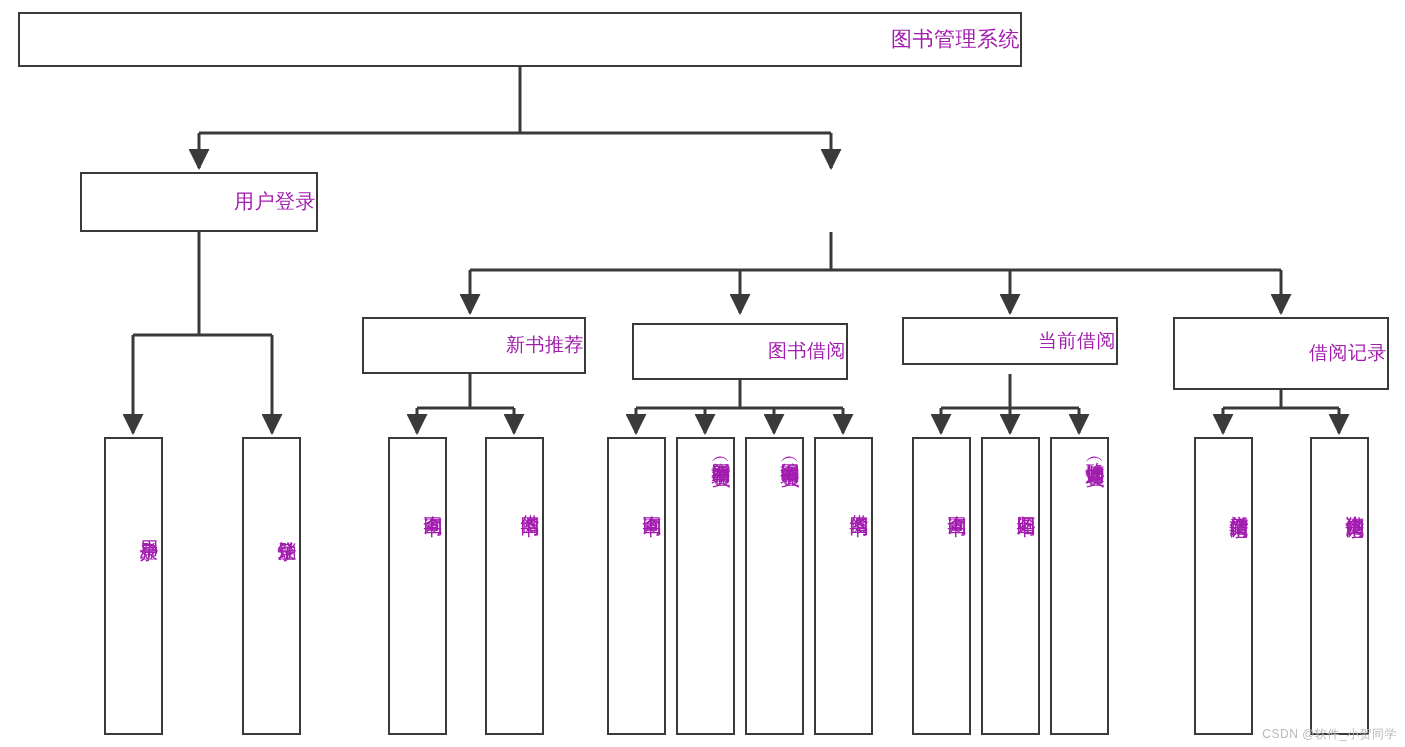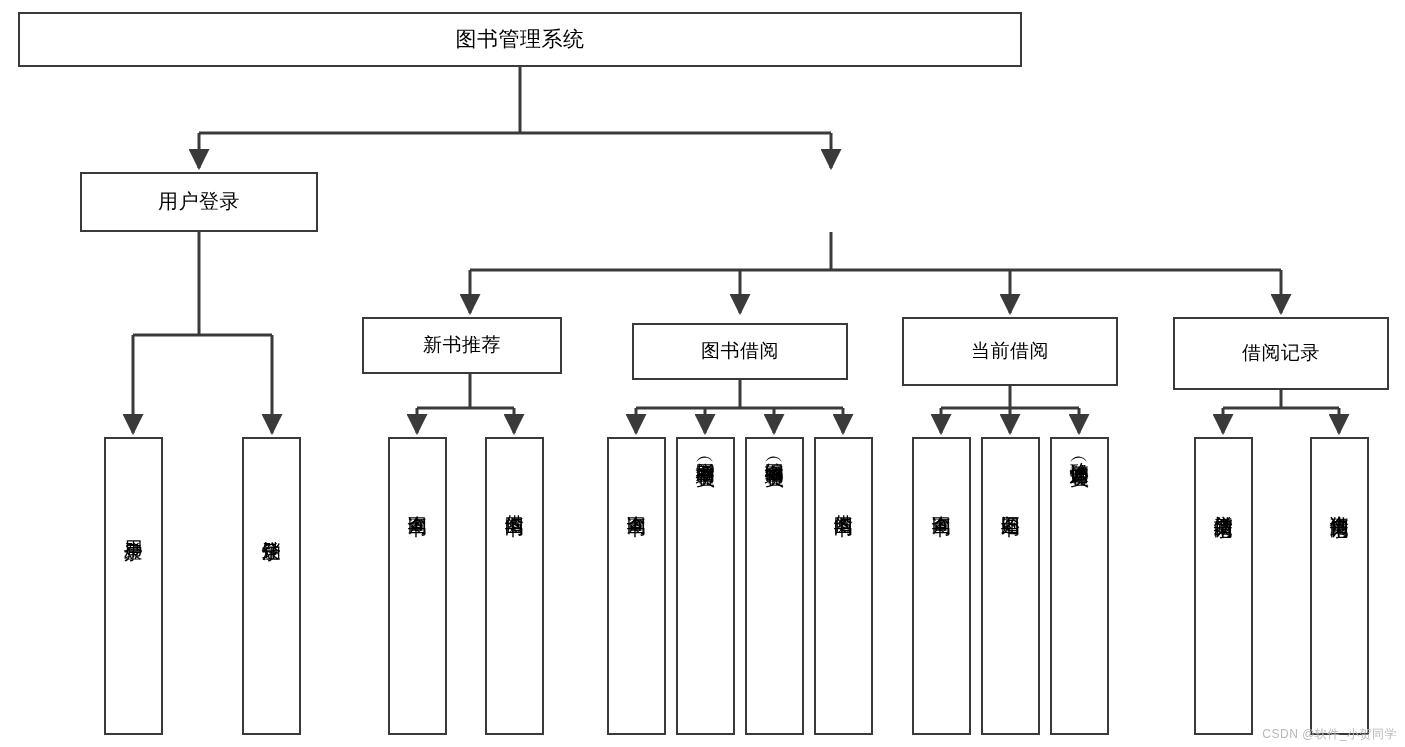--- a/index.html
+++ b/index.html
@@ -26,22 +26,22 @@
     height: 747px;
     pointer-events: none;
   }
   .node {
     position: absolute;
     box-sizing: border-box;
     background: #ffffff;
     border: 2px solid #3a3a3a;
     display: flex;
     align-items: center;
-    justify-content: center;
-    color: #000000;
+    justify-content: flex-end;
+    color: #a21caf;
   }
   .node .node-label {
     display: block;
     text-align: center;
     line-height: 1.18;
     letter-spacing: 0.5px;
   }
   .node-root .node-label {
     font-size: 21px;
   }
@@ -139,29 +139,29 @@
 
   <div class="node node-root" style="left:18px; top:12px; width:1004px; height:55px;">
     <span class="node-label">图书管理系统</span>
   </div>
 
   <div class="node node-level1" style="left:80px; top:172px; width:238px; height:60px;">
     <span class="node-label">用户登录</span>
   </div>
 
 
-  <div class="node node-level2" style="left:362px; top:317px; width:200px; height:57px;">
+  <div class="node node-level2" style="left:362px; top:317px; width:224px; height:57px;">
     <span class="node-label">新书推荐</span>
   </div>
 
   <div class="node node-level2" style="left:632px; top:323px; width:216px; height:57px;">
     <span class="node-label">图书借阅</span>
   </div>
 
-  <div class="node node-level2" style="left:902px; top:317px; width:216px; height:69px;">
+  <div class="node node-level2" style="left:902px; top:317px; width:216px; height:48px;">
     <span class="node-label">当前借阅</span>
   </div>
 
   <div class="node node-level2" style="left:1173px; top:317px; width:216px; height:73px;">
     <span class="node-label">借阅记录</span>
   </div>
 
   <div class="node node-leaf leaf-mid" style="left:104px; top:437px; width:59px; height:298px;">
     <span class="node-label">用户登录</span>
   </div>

